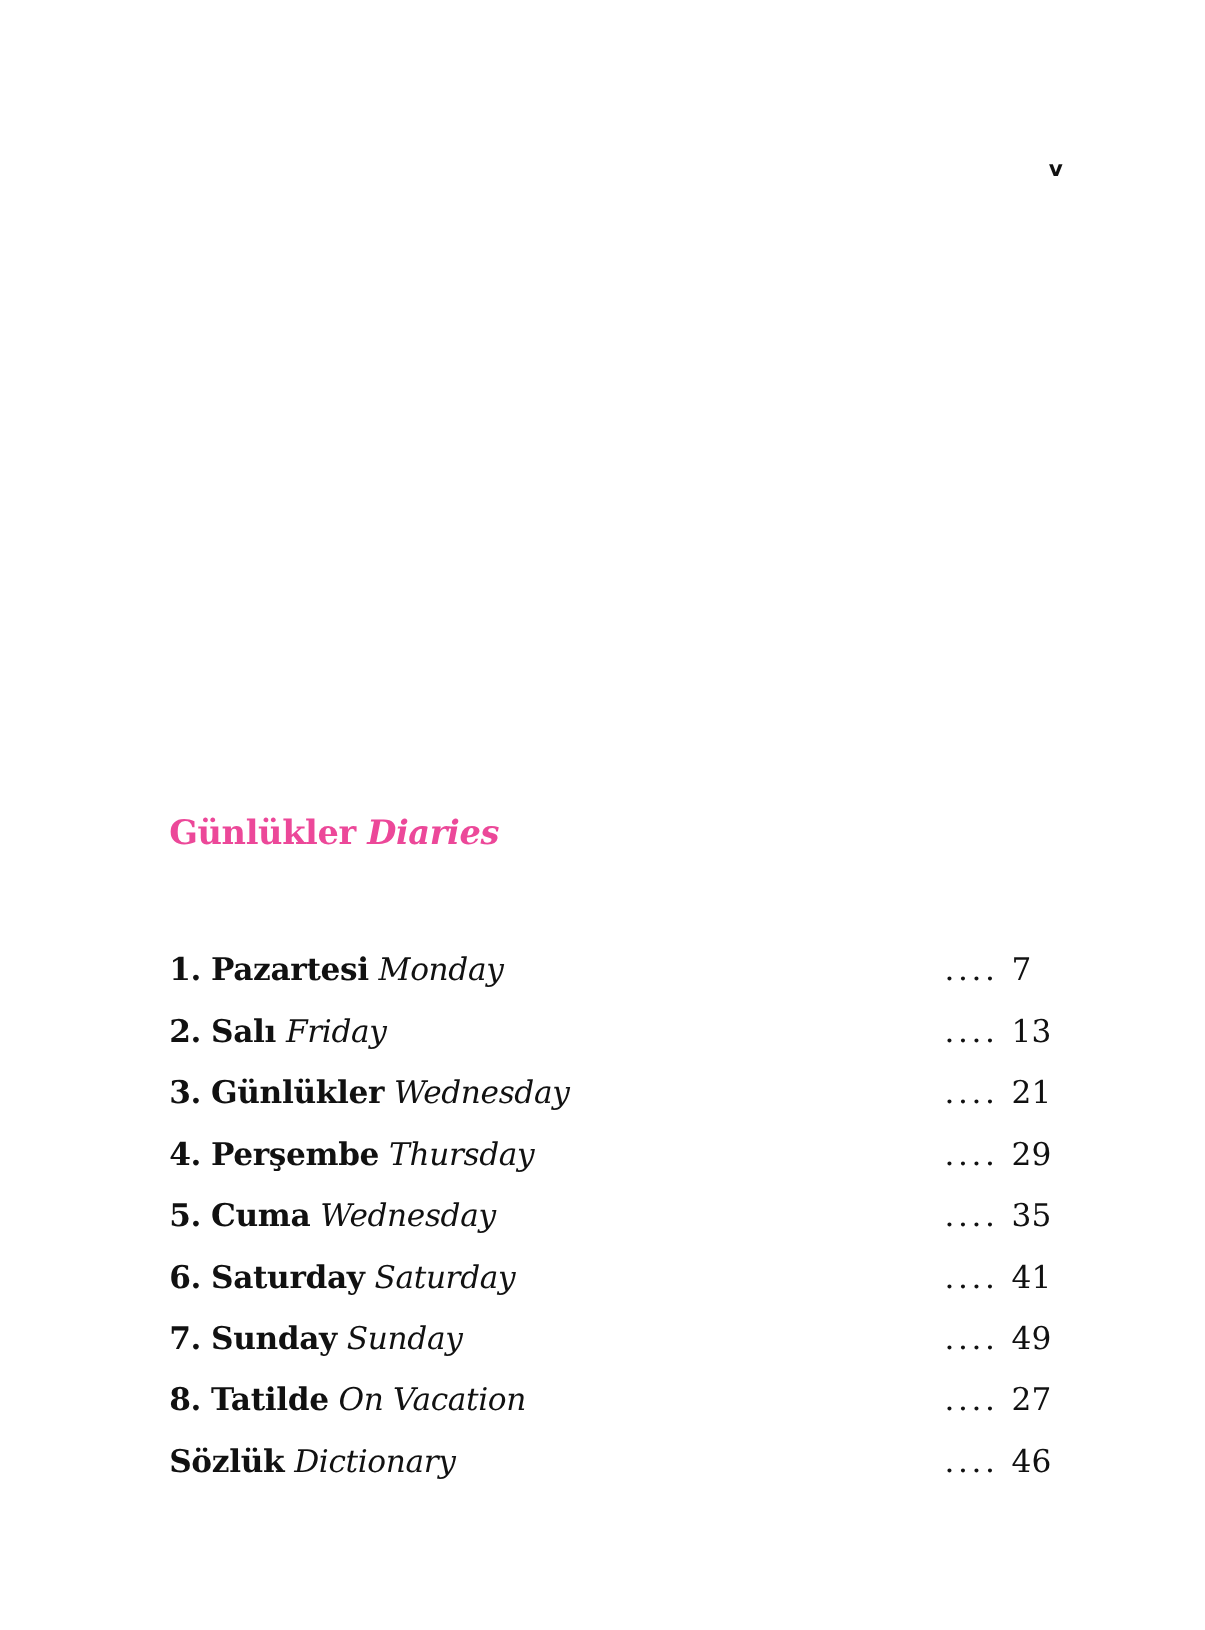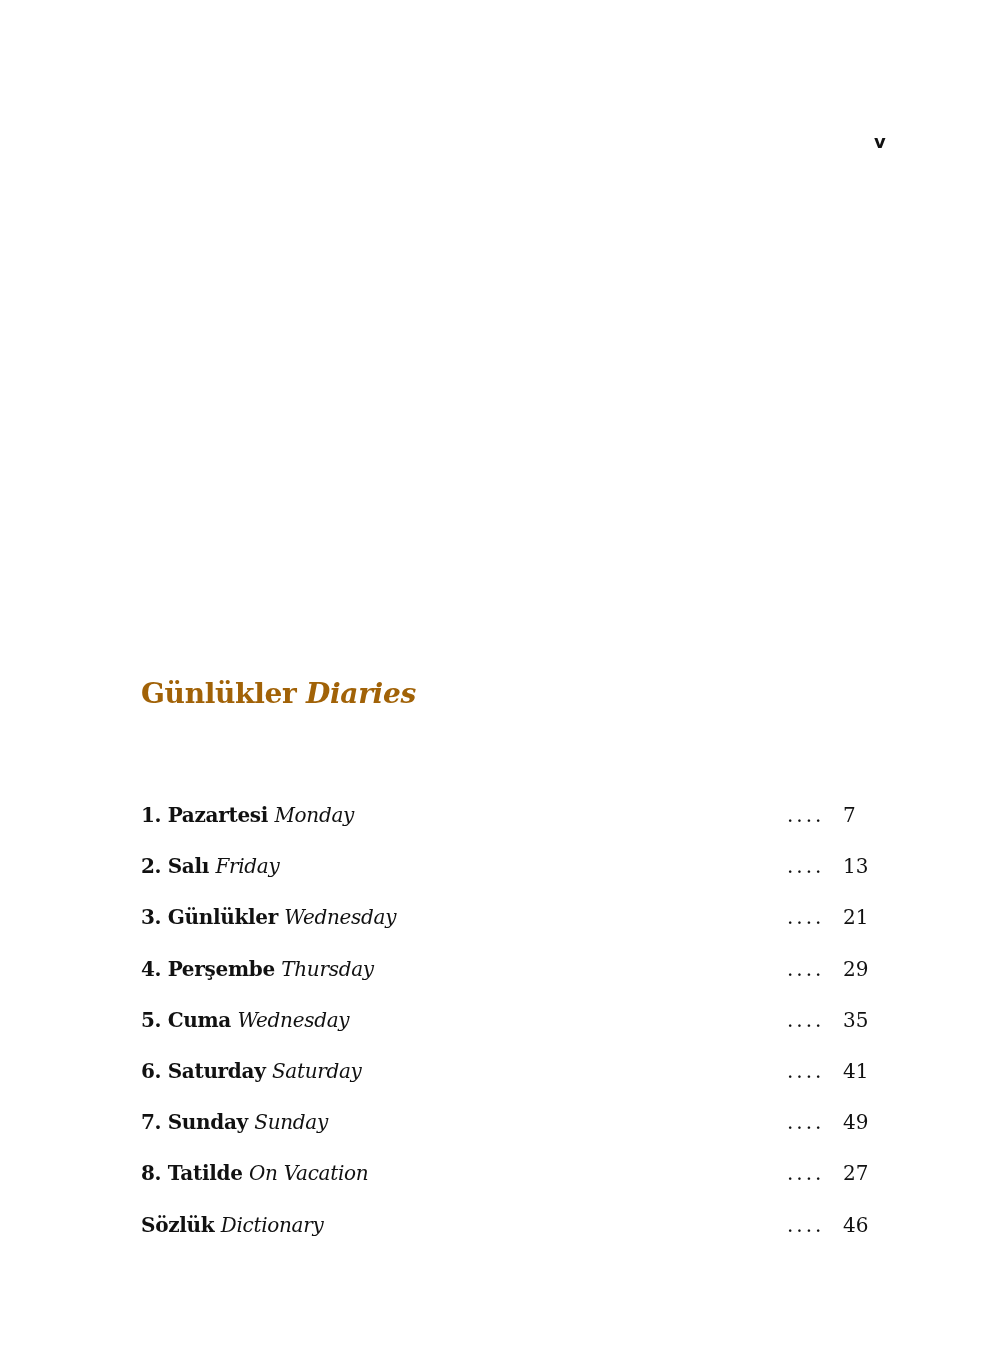--- a/index.html
+++ b/index.html
@@ -24,38 +24,38 @@
       font-size: 18px;
       line-height: 24px;
     }
     .section-title {
       position: absolute;
       left: 141px;
       top: 674px;
       font-size: 28px;
       line-height: 40px;
       font-weight: bold;
-      color: #a16207;
+      color: #ec4899;
       letter-spacing: -0.3px;
       white-space: nowrap;
     }
     .section-title .en {
       font-style: italic;
     }
     .toc {
       position: absolute;
       left: 141px;
       top: 789px;
       width: 740px;
     }
     .toc-row {
       position: relative;
       height: 51.2px;
-      font-size: 20px;
-      line-height: 53px;
+      font-size: 26px;
+      line-height: 40px;
       white-space: nowrap;
     }
     .toc-row .tr {
       font-weight: bold;
       letter-spacing: -0.3px;
     }
     .toc-row .en {
       font-style: italic;
       font-weight: normal;
       letter-spacing: -0.3px;

